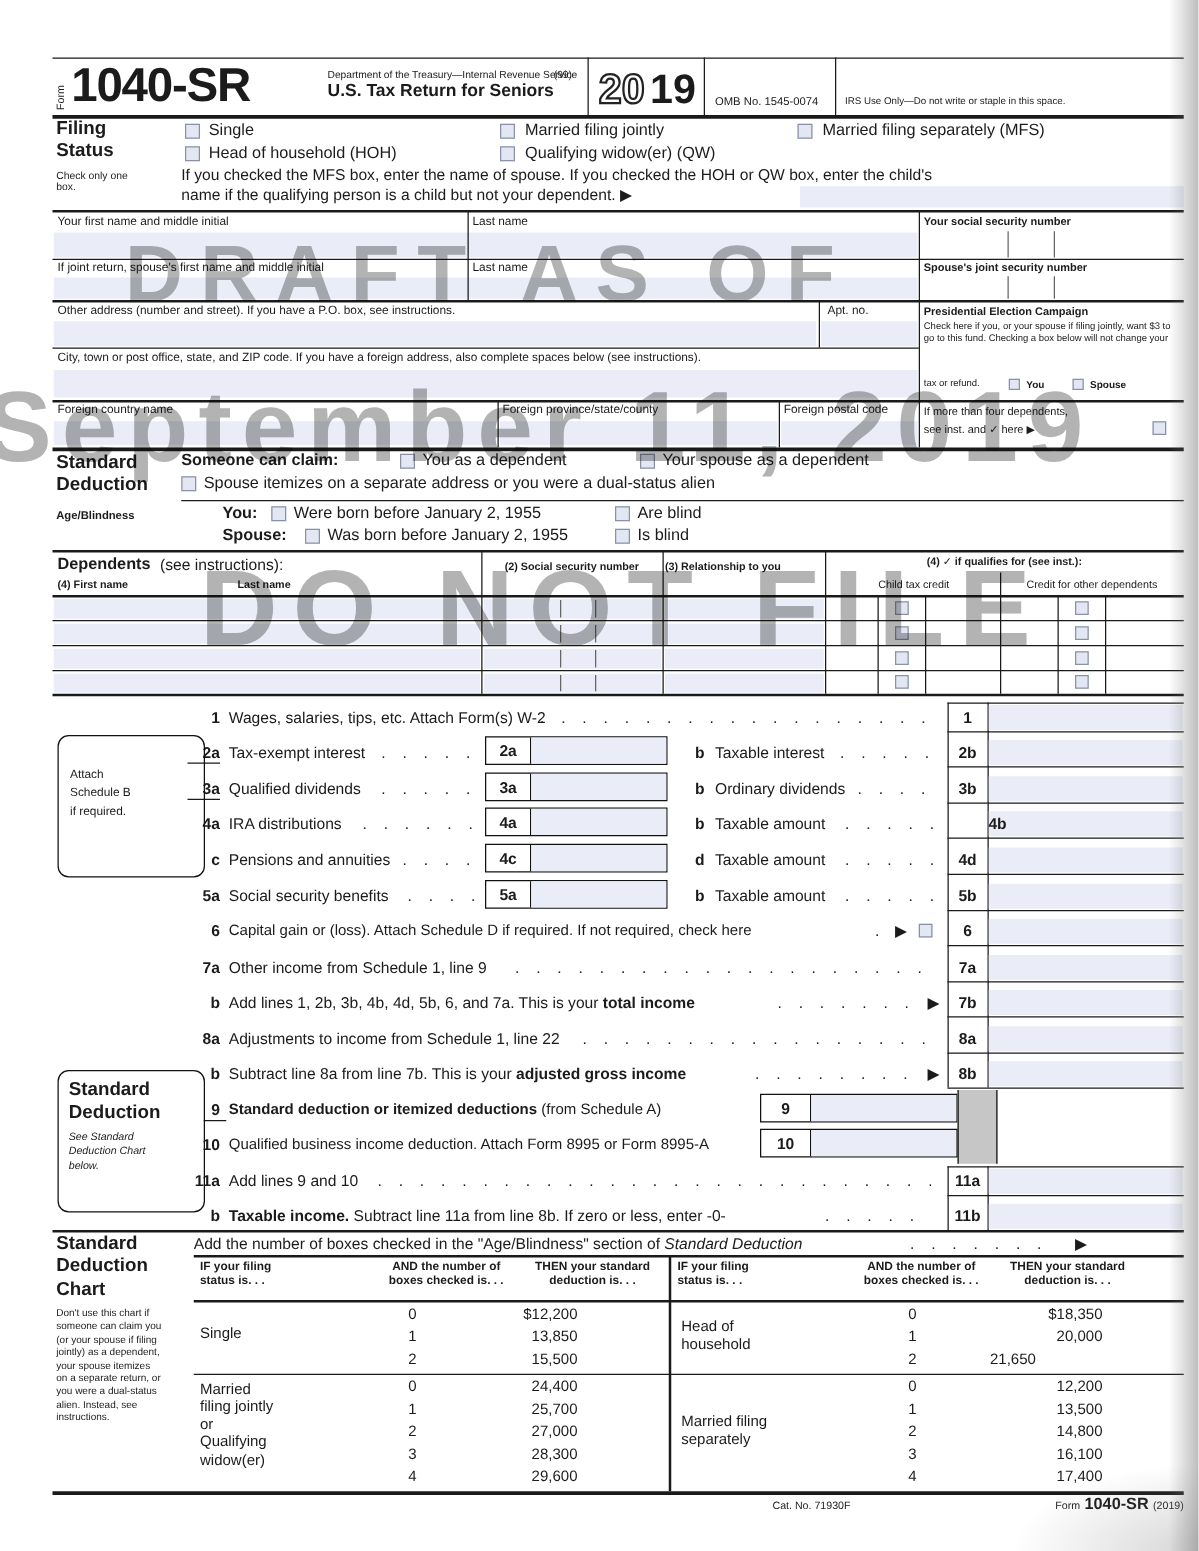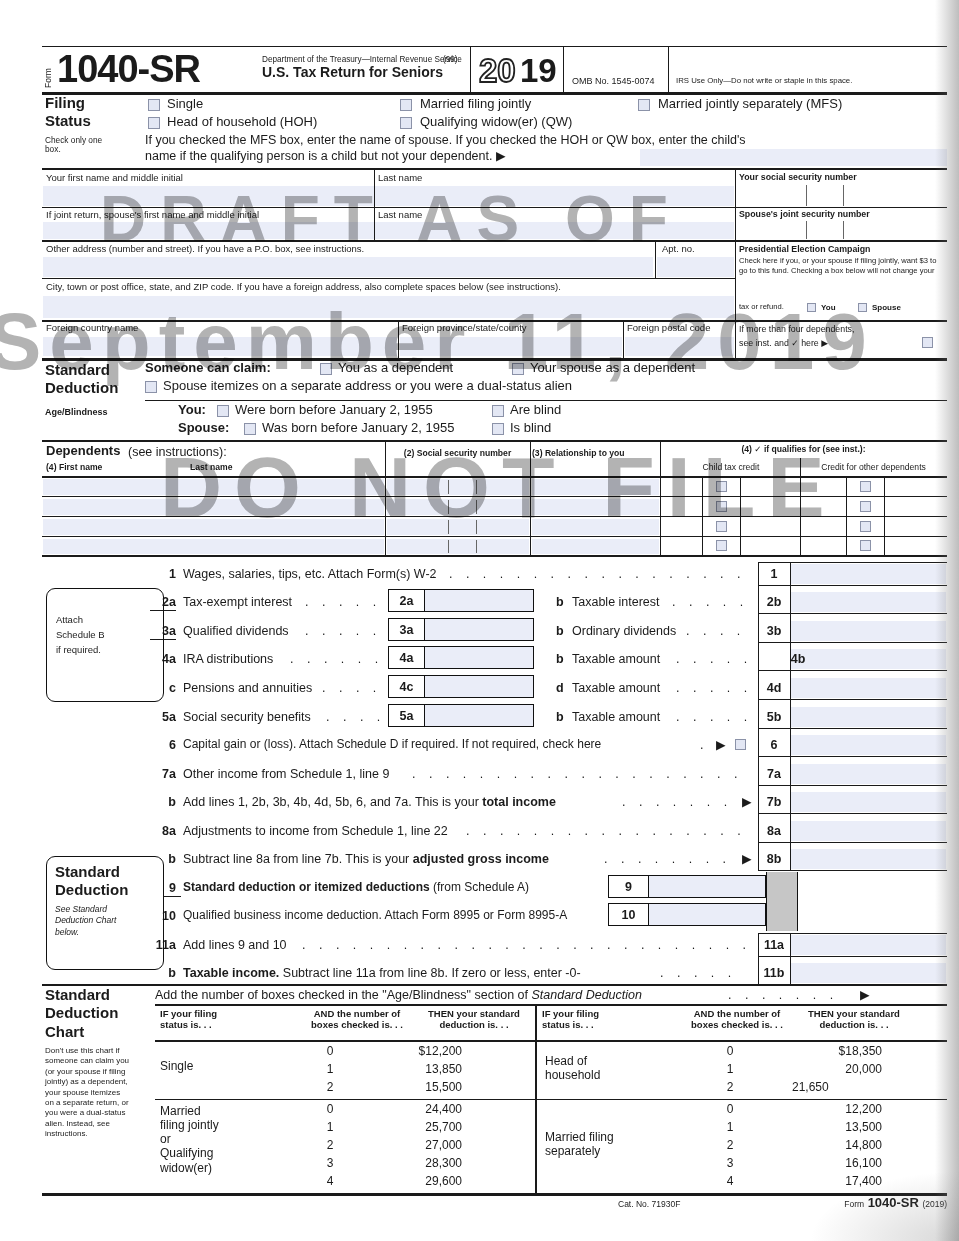--- a/index.html
+++ b/index.html
@@ -51,21 +51,21 @@
   <div class="hl h3" style="left:42px;top:92px;width:905px"></div>
 
   <span class="t b s15" style="left:45px;top:95px">Filing</span>
   <span class="t b s15" style="left:45px;top:113px">Status</span>
   <span class="t pre" style="left:45px;top:136px;font-size:8.3px;width:72px;white-space:normal">Check only one box.</span>
   <div class="cbx" style="left:148px;top:99px"></div>
   <span class="t s13" style="left:167px;top:97px">Single</span>
   <div class="cbx" style="left:400px;top:99px"></div>
   <span class="t s13" style="left:420px;top:97px">Married filing jointly</span>
   <div class="cbx" style="left:638px;top:99px"></div>
-  <span class="t s13" style="left:658px;top:97px">Married jointly separately (MFS)</span>
+  <span class="t s13" style="left:658px;top:97px">Married filing separately (MFS)</span>
   <div class="cbx" style="left:148px;top:117px"></div>
   <span class="t s13" style="left:167px;top:115px">Head of household (HOH)</span>
   <div class="cbx" style="left:400px;top:117px"></div>
   <span class="t s13" style="left:420px;top:115px">Qualifying widow(er) (QW)</span>
   <div class="fld" style="left:640px;top:149px;width:307px;height:17px"></div>
   <span class="t" style="left:145px;top:133px">If you checked the MFS box, enter the name of spouse. If you checked the HOH or QW box, enter the child's</span>
   <span class="t" style="left:145px;top:149px">name if the qualifying person is a child but not your dependent. ▶</span>
   <div class="hl h2" style="left:42px;top:168px;width:905px"></div>
 
   <span class="t s95" style="left:46px;top:173px">Your first name and middle initial</span>

